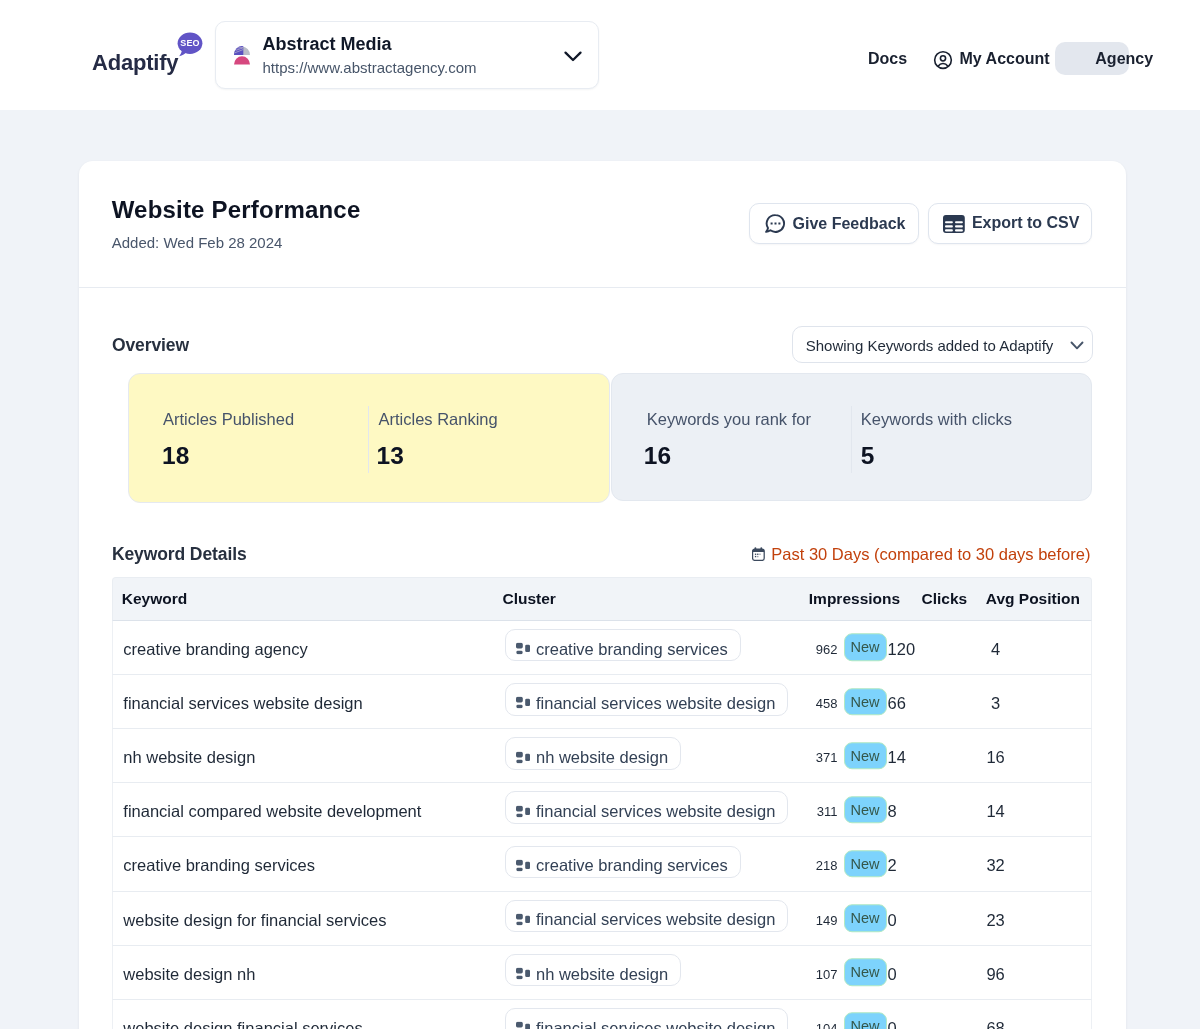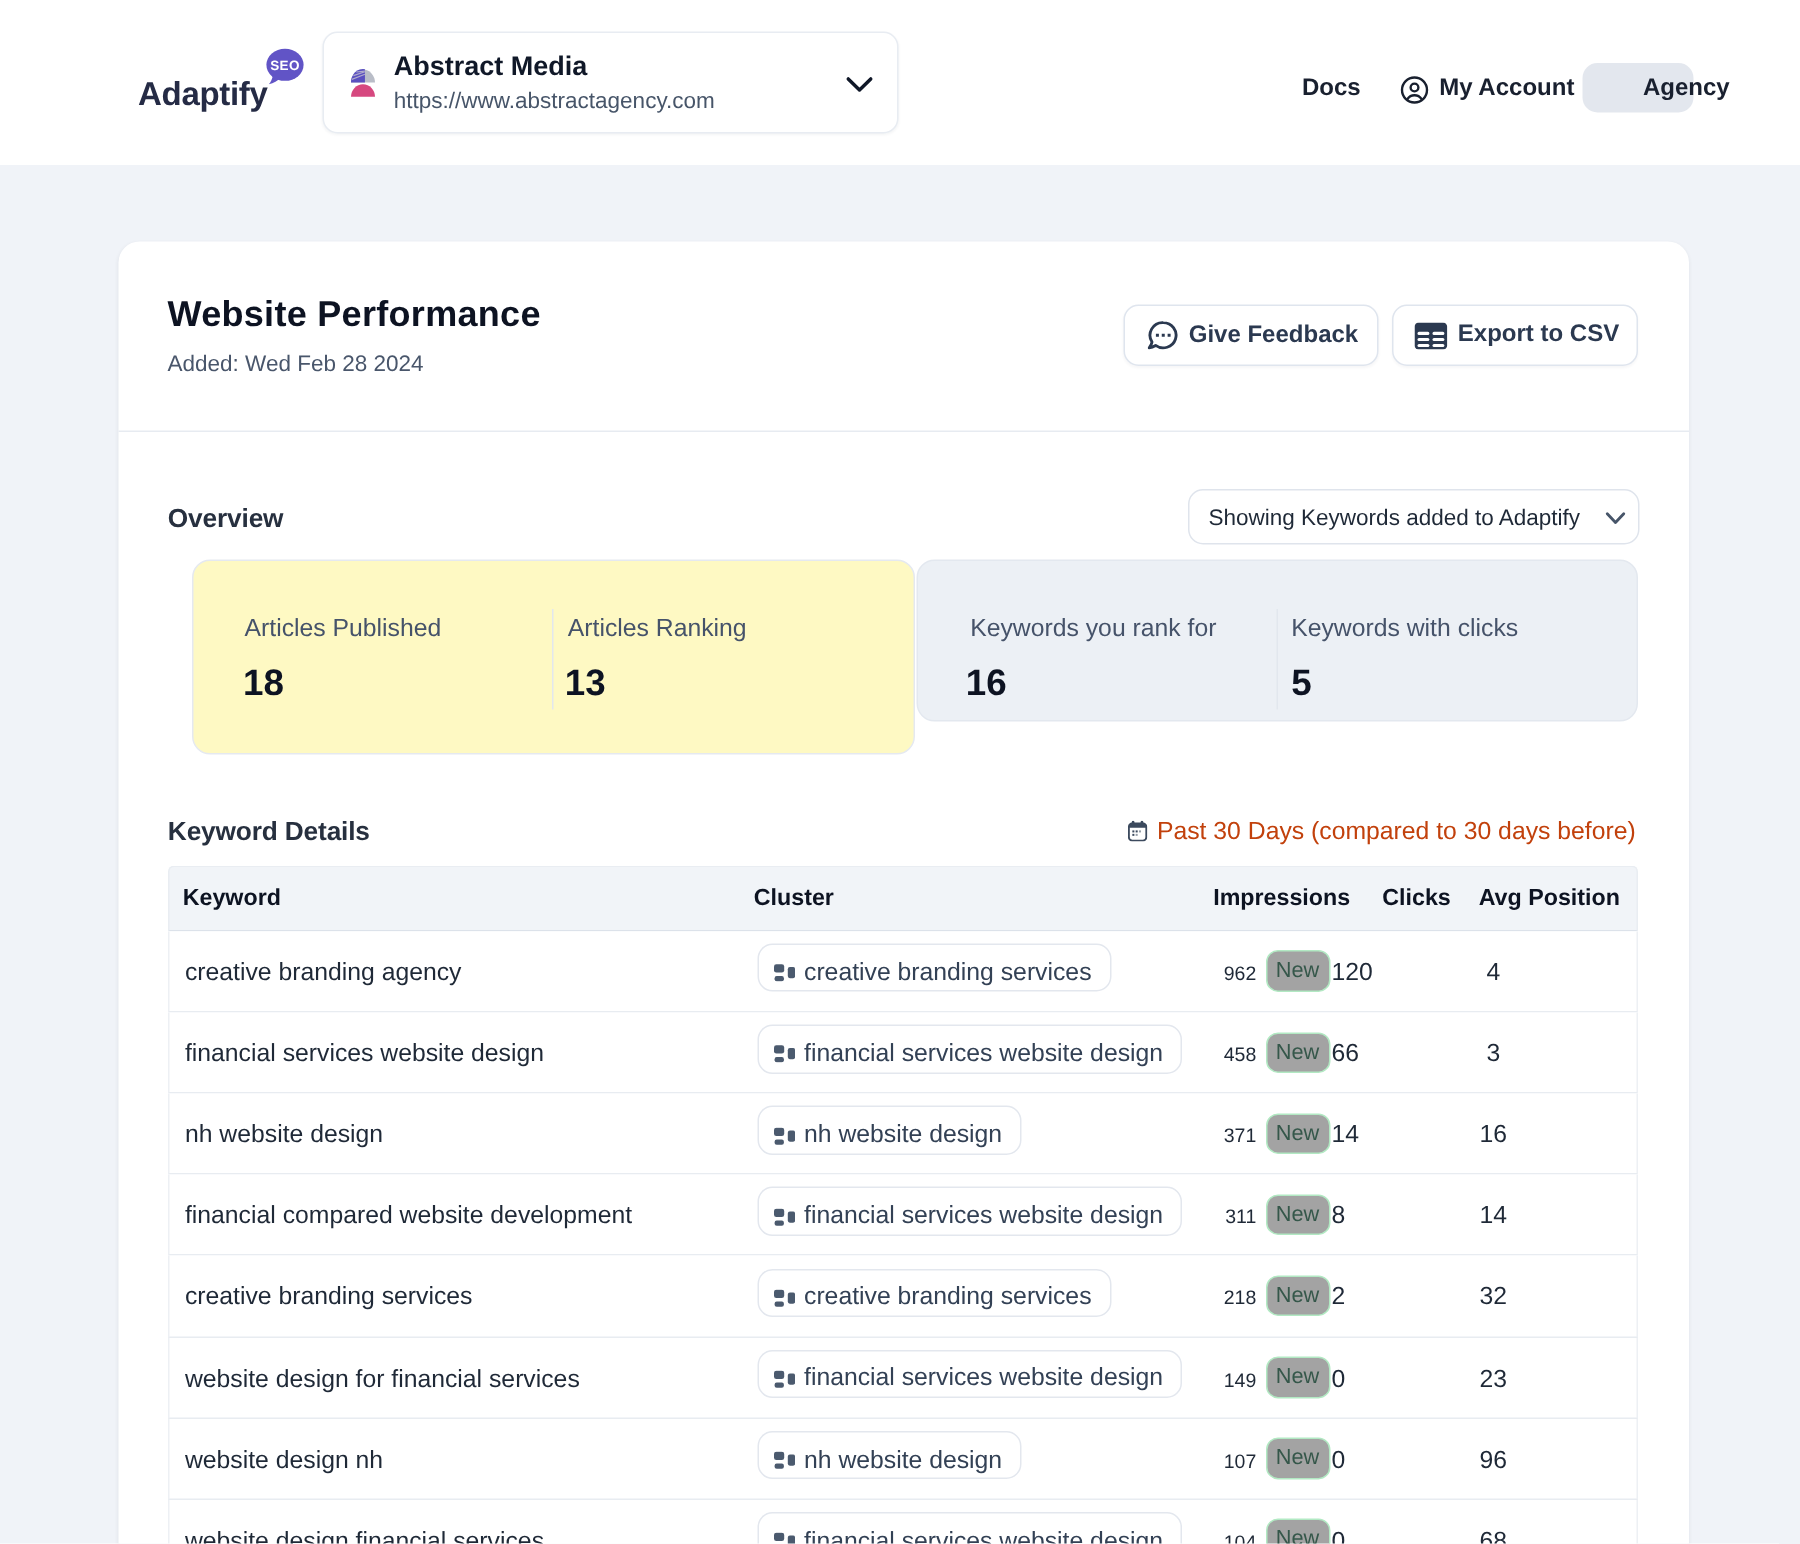--- a/index.html
+++ b/index.html
@@ -18,36 +18,36 @@
   .h1 { position:absolute; left:33.2px; top:37px; font-size:24px; font-weight:bold; color:#0d1322; line-height:1; letter-spacing:0.2px; }
   .sub { position:absolute; left:33.2px; top:73.5px; font-size:15px; color:#49566b; line-height:1; }
   .btn { position:absolute; height:40.5px; background:#fff; border:1px solid #dfe5ee; border-radius:10px; display:flex; align-items:center; box-shadow:0 1px 2px rgba(23,35,61,0.04); }
   .btn span { font-size:16px; font-weight:bold; color:#2b3950; }
   .divider { position:absolute; left:0; top:126px; width:1047px; height:0; border-top:1px solid #e7ebf1; }
   .h2 { position:absolute; font-size:17.5px; font-weight:bold; color:#27303f; line-height:1; letter-spacing:-0.1px; }
   .dropdown { position:absolute; left:713.6px; top:165px; width:300.6px; height:36.5px; background:#fff; border:1px solid #dfe4ec; border-radius:10px; }
   .dropdown .dtxt { position:absolute; left:12.6px; top:11px; font-size:15px; color:#1f2937; line-height:1; }
   .statcard { position:absolute; top:212px; width:482px; height:130px; border-radius:12px; }
   .stat-l { left:49px; background:#fef9c3; border:1px solid #e5e9f0;text-align:right; }
-  .stat-r { left:532.3px; background:#ecf0f5; border:1px solid #e3e8ef; width:481px; height:108px; }
+  .stat-r { left:532.3px; background:#ecf0f5; border:1px solid #e3e8ef; width:481px; height:128px; }
   .slabel { position:absolute; font-size:16.5px; color:#46536a; line-height:1; top:37.2px; }
   .snum { position:absolute; font-size:24.5px; font-weight:bold; color:#0d1322; line-height:1; top:69.5px; }
   .sdiv { position:absolute; left:239.5px; top:31.5px; width:1px; height:67px; background:#e2e7ee; }
   .kwright { position:absolute; color:#c2410c; line-height:1; }
   .tbl { position:absolute; left:33.5px; top:416px; width:980px; }
   .thead { position:relative; height:43.8px; background:#f1f4f8; border:1px solid #e9edf2; border-bottom:1px solid #dce2ea; border-radius:4px 4px 0 0; }
   .th { position:absolute; top:12.5px; margin-left:-1.5px; font-size:15.5px; font-weight:bold; color:#0d1322; line-height:1; }
   .row { position:relative; height:54.15px; background:#fff; border-left:1px solid #edf0f4; border-right:1px solid #edf0f4; border-bottom:1px solid #e8ecf1; }
   .kw { position:absolute; left:10.3px; top:calc(50% + 1.5px); transform:translateY(-50%); font-size:16.5px; color:#1f2937; white-space:nowrap; }
   .badge { position:absolute; left:392px; top:8.2px; height:32.5px; border:1px solid #e3e7ee; border-radius:10px; display:inline-flex; align-items:center; padding:0 12px 0 10px; background:#fff; }
   .badge svg, .badge i { transform:translateY(3.5px); }
   .badge svg { margin-right:6px; flex:none; }
   .badge i { font-style:normal; font-size:16.5px; color:#334155; white-space:nowrap; }
   .imp { position:absolute; left:647.5px; width:77px; text-align:right; top:calc(50% + 1.5px); transform:translateY(-50%); font-size:13px; color:#1f2937; }
-  .new { position:absolute; left:730.5px; top:50%; transform:translateY(-50%); width:43px; height:27.5px; background:#a3a3a3; border:1px solid #b2e9c3; border-radius:8px; text-align:center; line-height:26px; font-size:14.5px; color:#35574a; }
+  .new { position:absolute; left:730.5px; top:50%; transform:translateY(-50%); width:43px; height:27.5px; background:#7dd3fc; border:1px solid #b2e9c3; border-radius:8px; text-align:center; line-height:26px; font-size:14.5px; color:#35574a; }
   .clk { position:absolute; left:774.6px; width:80px; top:calc(50% + 1.5px); transform:translateY(-50%); font-size:16.5px; color:#1f2937; }
   .avg { position:absolute; left:842.6px; width:80px; text-align:center; top:calc(50% + 1.5px); transform:translateY(-50%); font-size:16.5px; color:#1f2937; }
 </style>
 </head>
 <body>
 <div class="topbar">
   <div class="logo-txt">Adaptify</div>
   <svg class="abs" style="left:175px;top:30px" width="30" height="33" viewBox="0 0 30 33">
     <ellipse cx="15" cy="13.2" rx="12.4" ry="10.7" fill="#6154c6"></ellipse>
     <path d="M7 19.8 C6.5 22.6 5.6 24.6 4.2 26.2 C7.6 25.4 10.1 23.8 11.8 22 Z" fill="#6154c6"></path>

